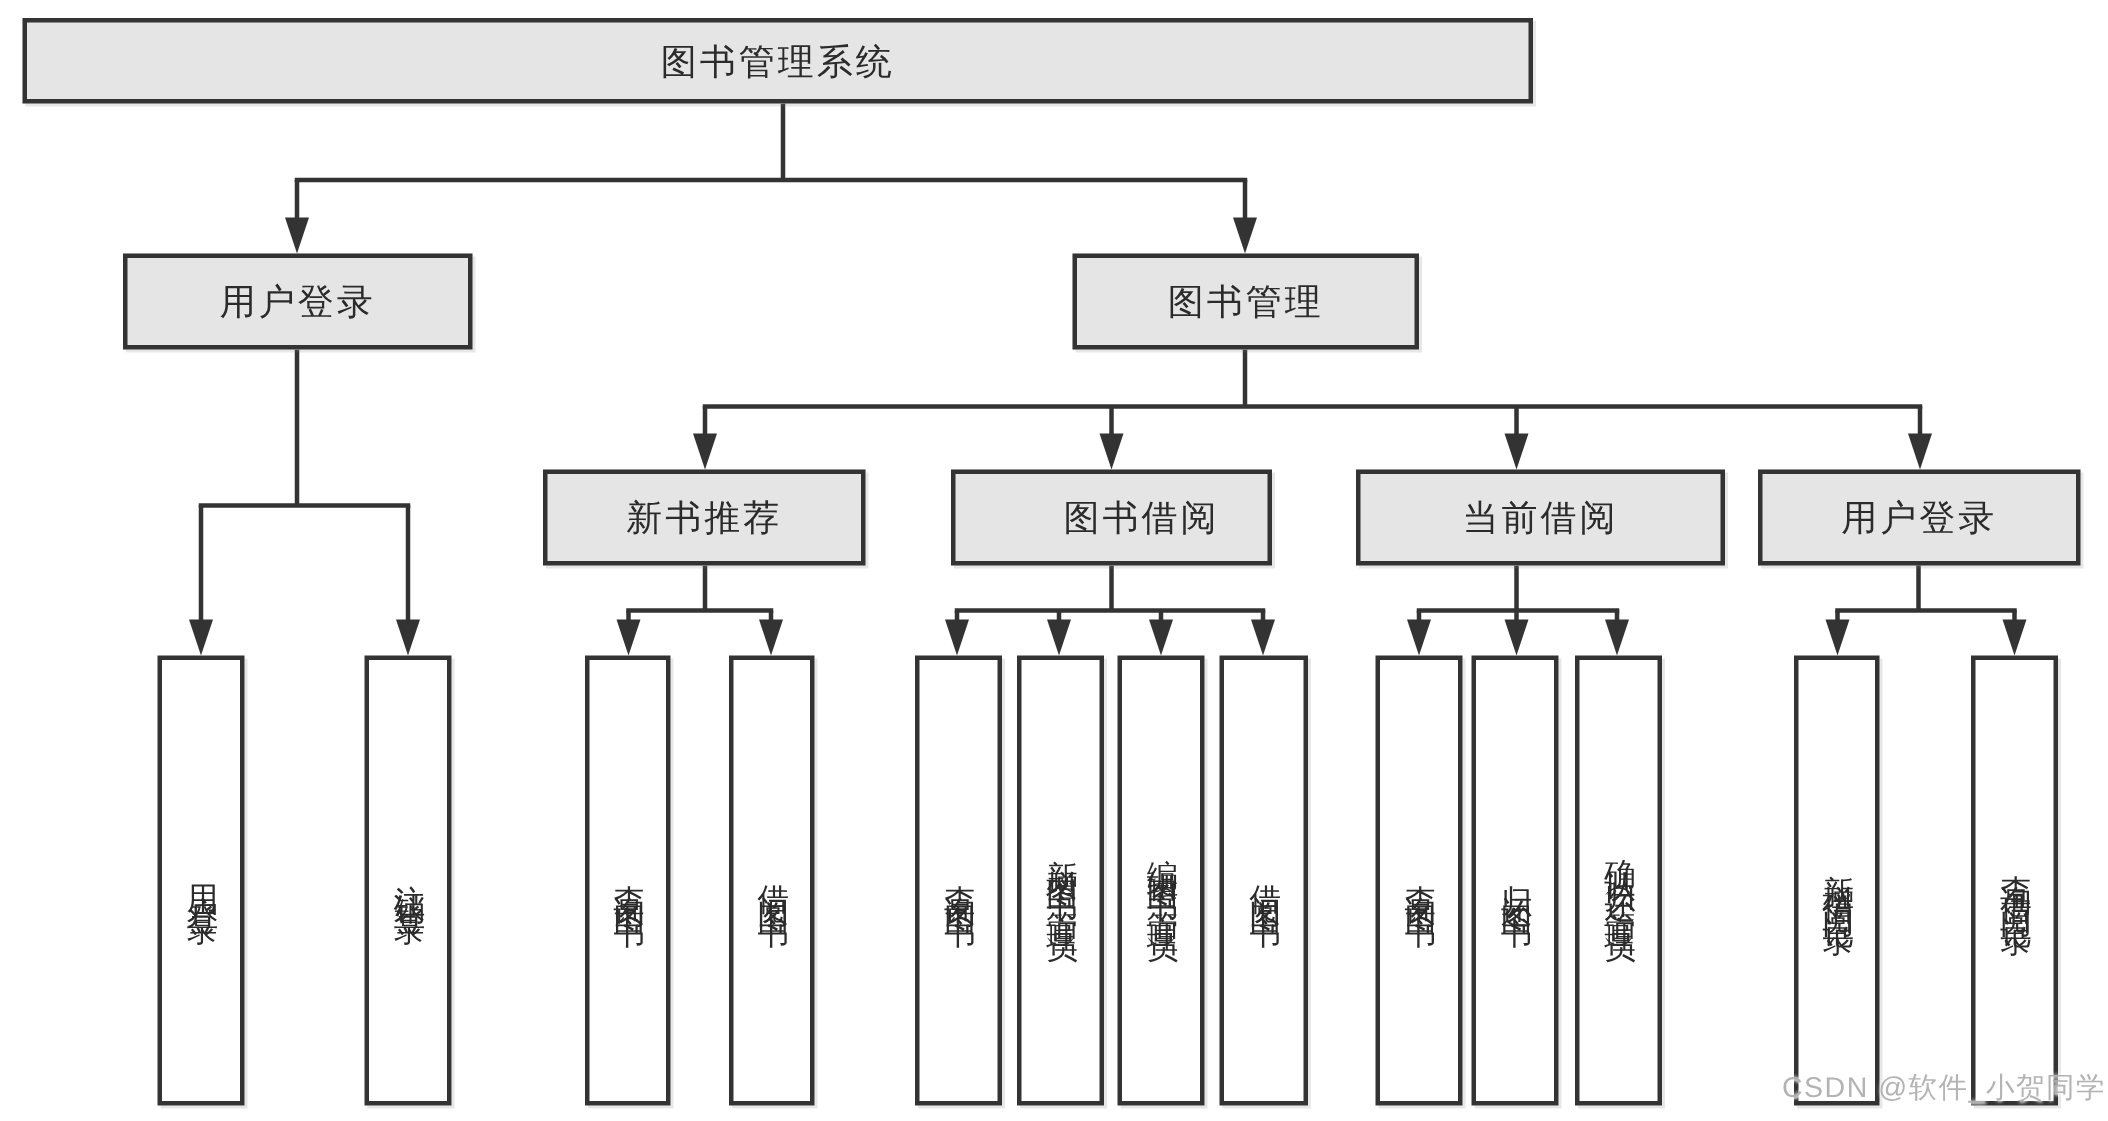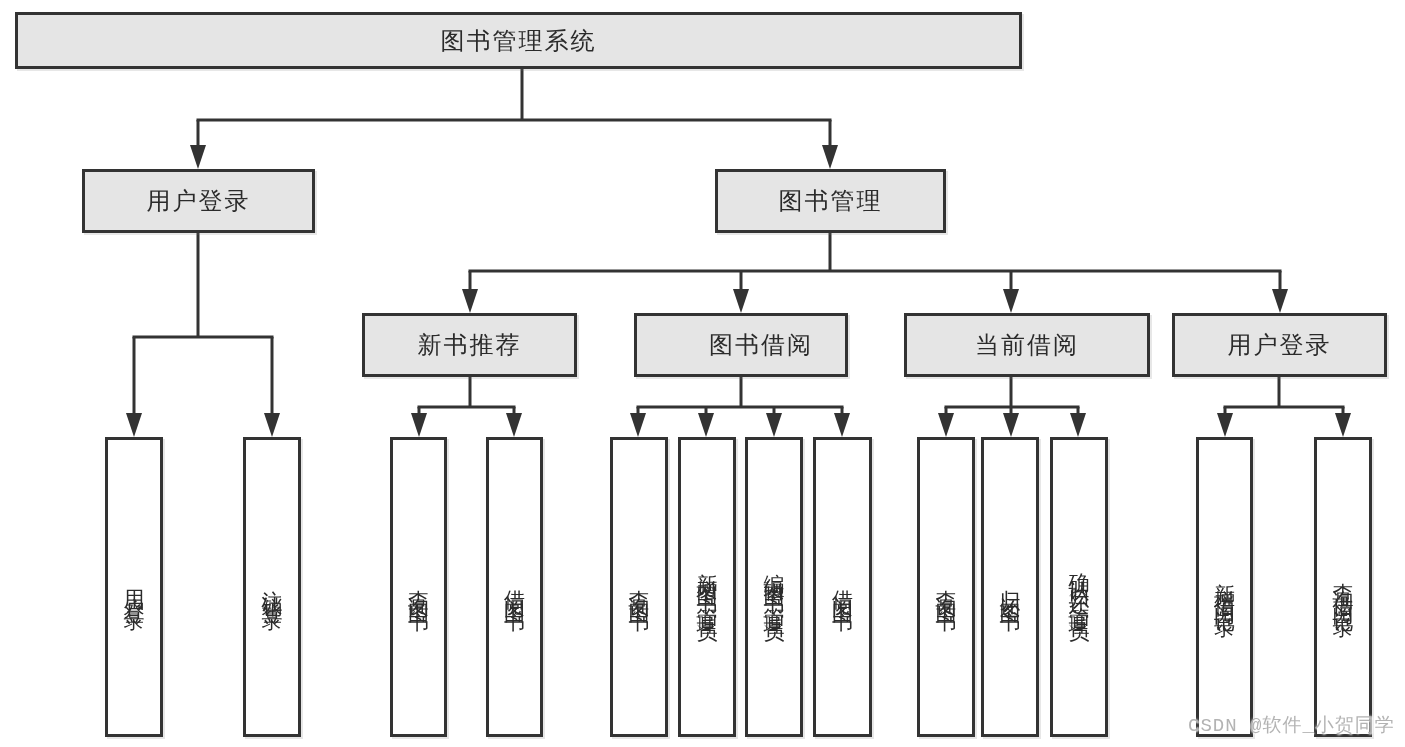--- a/index.html
+++ b/index.html
@@ -61,21 +61,20 @@
   .watermark {
     position: absolute;
     left: 1188px;
     top: 712px;
     font-size: 19px;
     letter-spacing: 1px;
     color: rgba(175,175,175,0.95);
     text-shadow: 0 0 3px #ffffff, 1px 1px 2px #ffffff;
     z-index: 3;
     white-space: nowrap;
-    font-family: Liberation Mono, monospace;
   }
   
   #root-box   { left: 15px;  top: 12px;  width: 1007px; height: 57px; }
   #user-login { left: 82px;  top: 169px; width: 233px;  height: 64px; }
   #book-mgmt  { left: 715px; top: 169px; width: 231px;  height: 64px; }
   #l3-recommend { left: 362px;  top: 313px; width: 215px; height: 64px; justify-content: center; }
   #l3-borrow    { left: 634px;  top: 313px; width: 214px; height: 64px; padding-left: 40px; }
   #l3-current   { left: 904px;  top: 313px; width: 246px; height: 64px; }
   #l3-records   { left: 1172px; top: 313px; width: 215px; height: 64px; }
   #g1-0 { left: 105px; }

